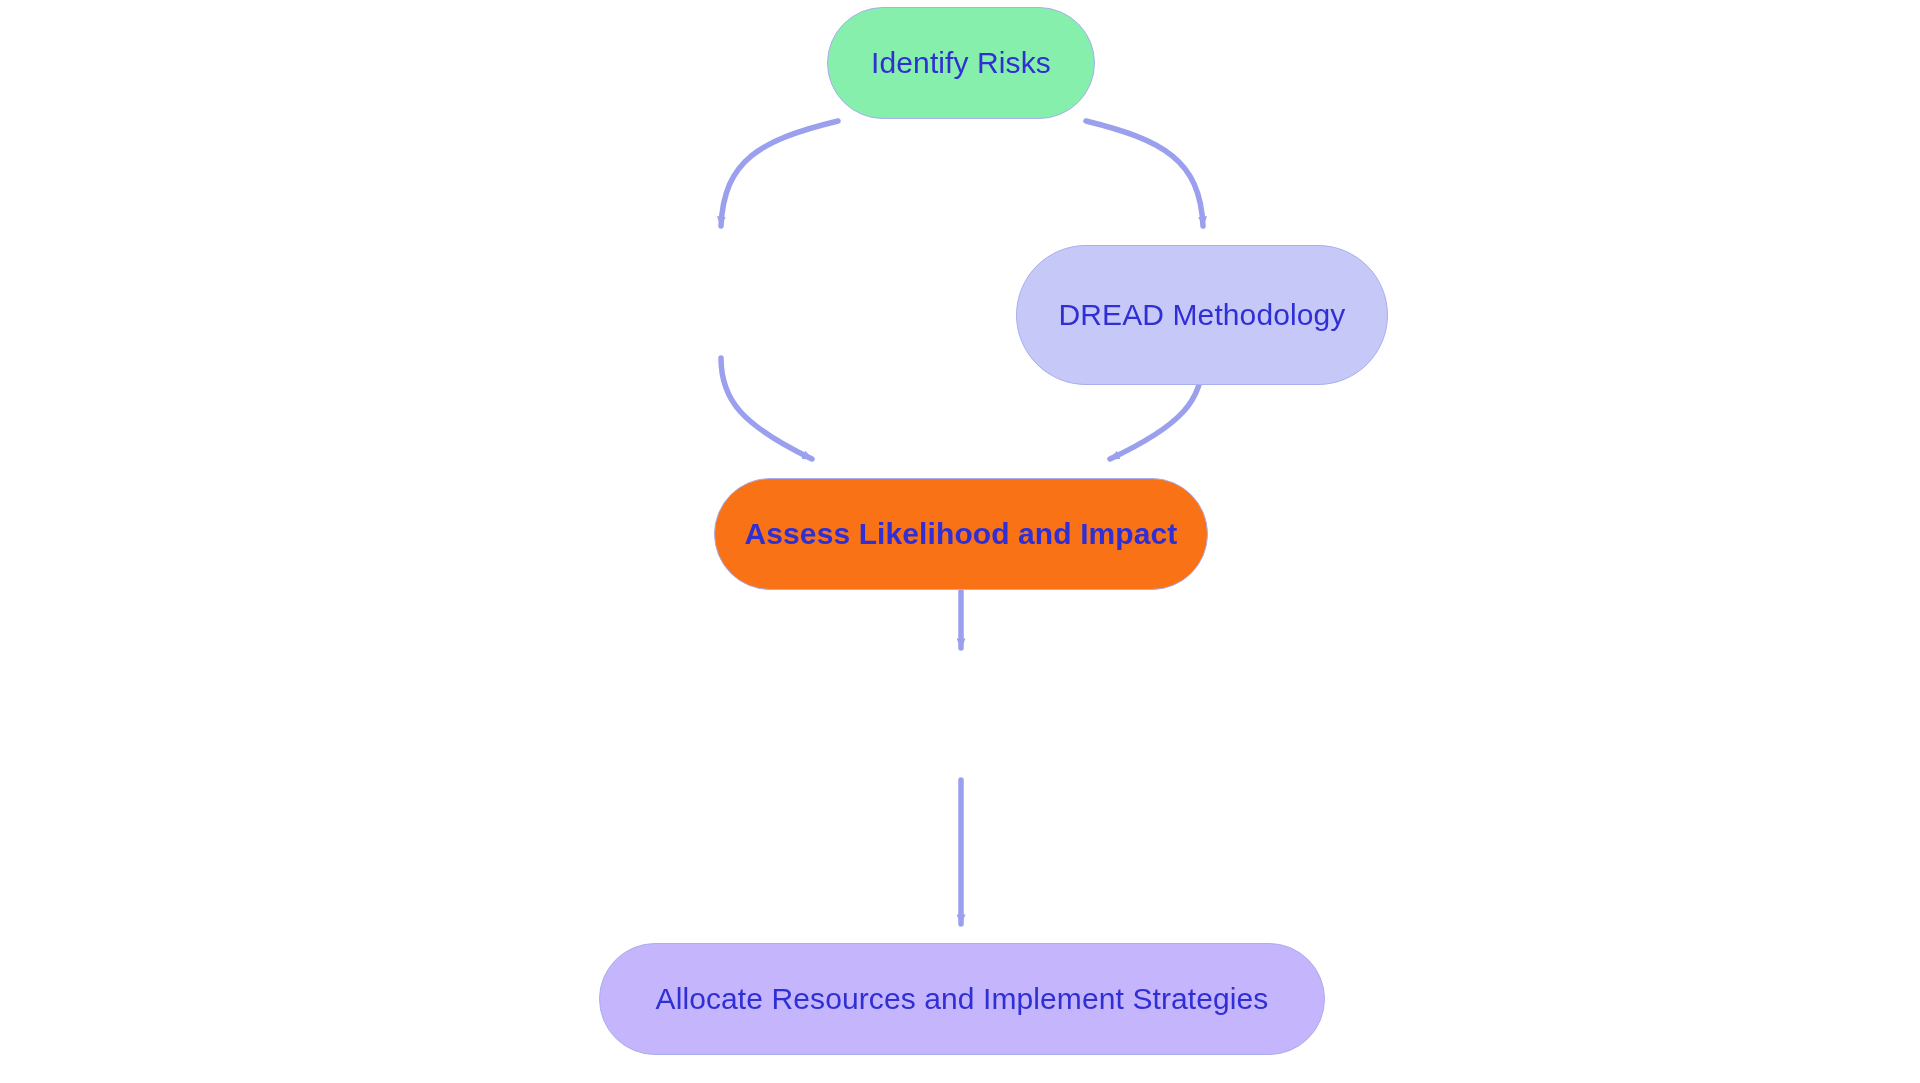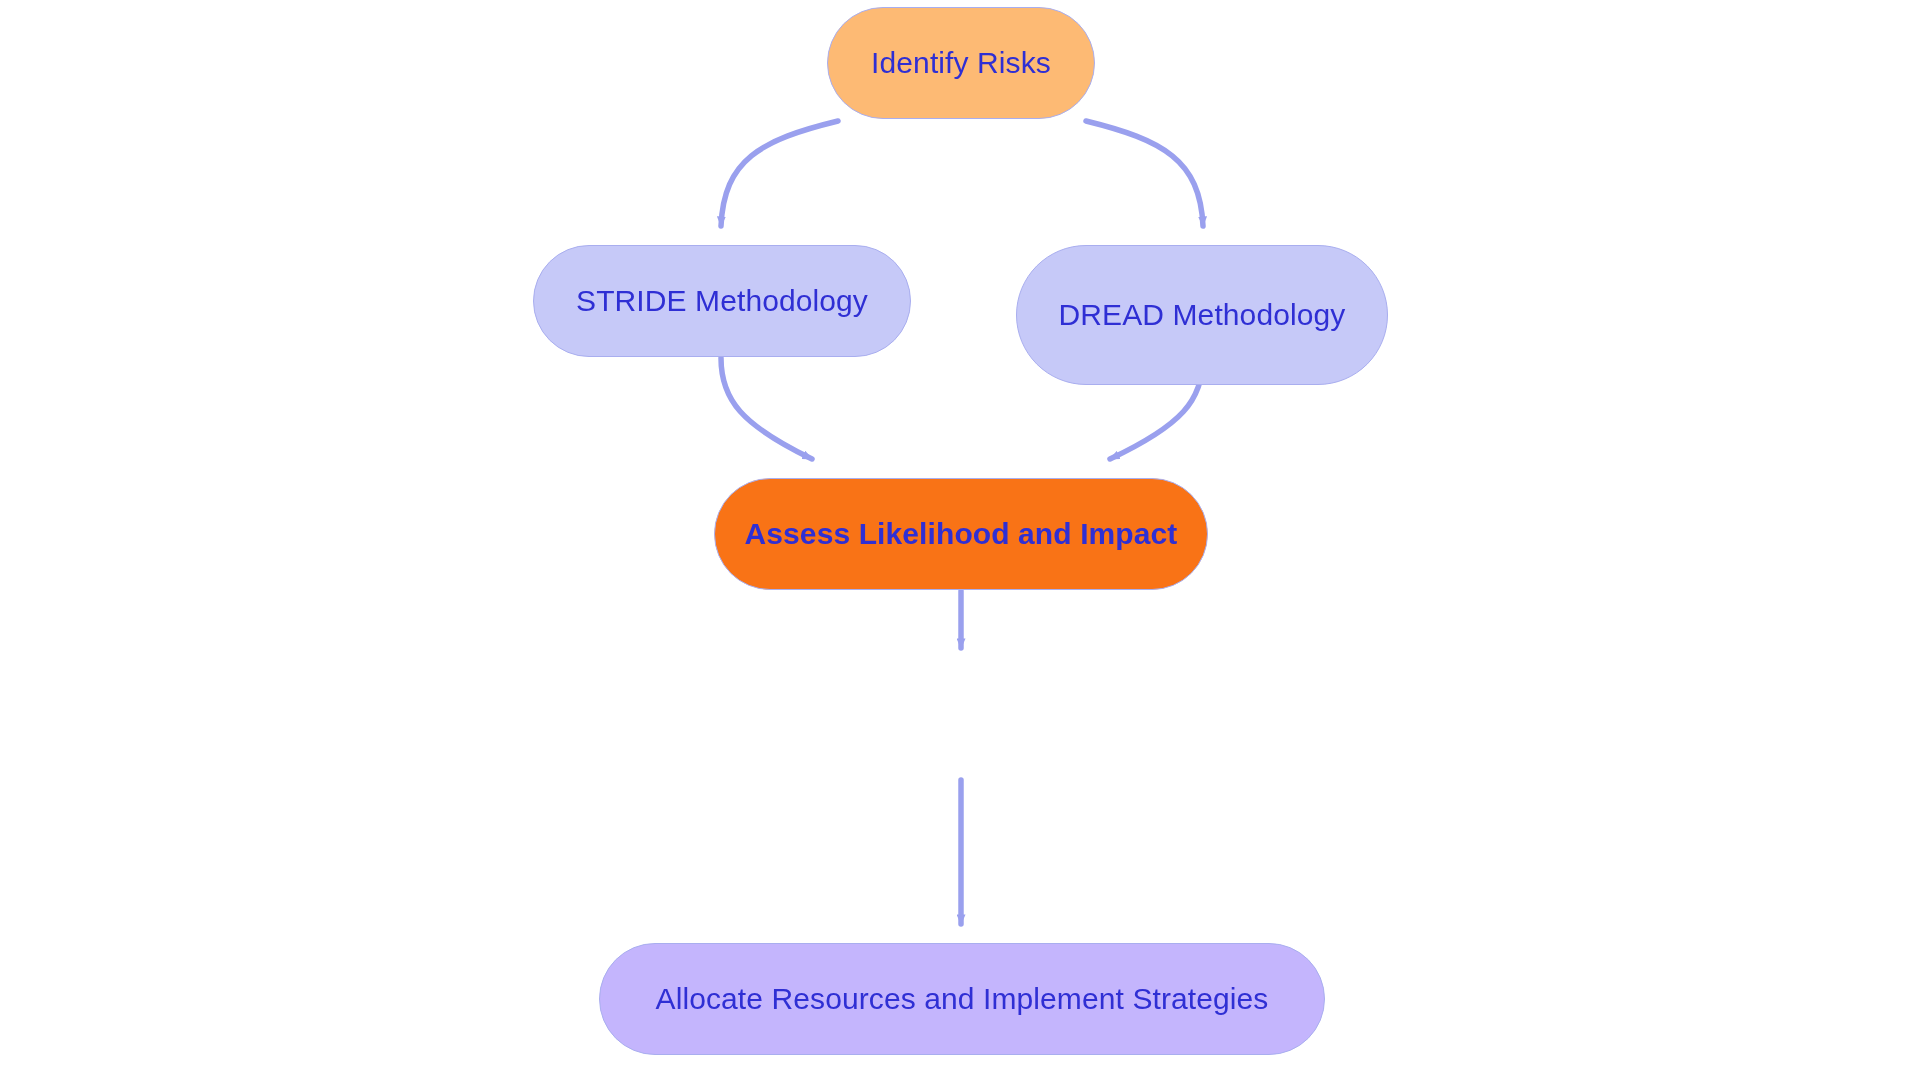--- a/index.html
+++ b/index.html
@@ -75,27 +75,24 @@
 
     <path d="M 721,358 C 721,400 742,425 812,459" fill="none" stroke="#9aa0ee" stroke-width="5.5" stroke-linecap="round" marker-end="url(#arrowhead)"></path>
 
     <path d="M 1203,358 C 1203,400 1182,425 1110,459" fill="none" stroke="#9aa0ee" stroke-width="5.5" stroke-linecap="round" marker-end="url(#arrowhead)"></path>
 
     <path d="M 961,591 L 961,648" fill="none" stroke="#9aa0ee" stroke-width="5.5" stroke-linecap="round" marker-end="url(#arrowhead)"></path>
 
     <path d="M 961,780 L 961,924" fill="none" stroke="#9aa0ee" stroke-width="5.5" stroke-linecap="round" marker-end="url(#arrowhead)"></path>
   </svg>
 
-  <div class="node" id="node-identify" style="background: #fdba74; border-color: rgb(169, 174, 239); color: rgb(47, 47, 212);">
+  <div class="node" id="node-identify" style="background: #86efac; border-color: rgb(169, 174, 239); color: rgb(47, 47, 212);">
     <span class="node-label">Identify Risks</span>
   </div>
 
-  <div class="node" id="node-stride" style="background: rgb(198, 201, 248); border-color: rgb(169, 174, 239); color: rgb(47, 47, 212);">
-    <span class="node-label">STRIDE Methodology</span>
-  </div>
 
   <div class="node" id="node-dread" style="background: rgb(198, 201, 248); border-color: rgb(169, 174, 239); color: rgb(47, 47, 212);">
     <span class="node-label">DREAD Methodology</span>
   </div>
 
   <div class="node" id="node-assess" style="background: #f97316; border-color: rgb(169, 174, 239); color: rgb(47, 47, 212); font-weight: bold;">
     <span class="node-label">Assess Likelihood and Impact</span>
   </div>
 
 

